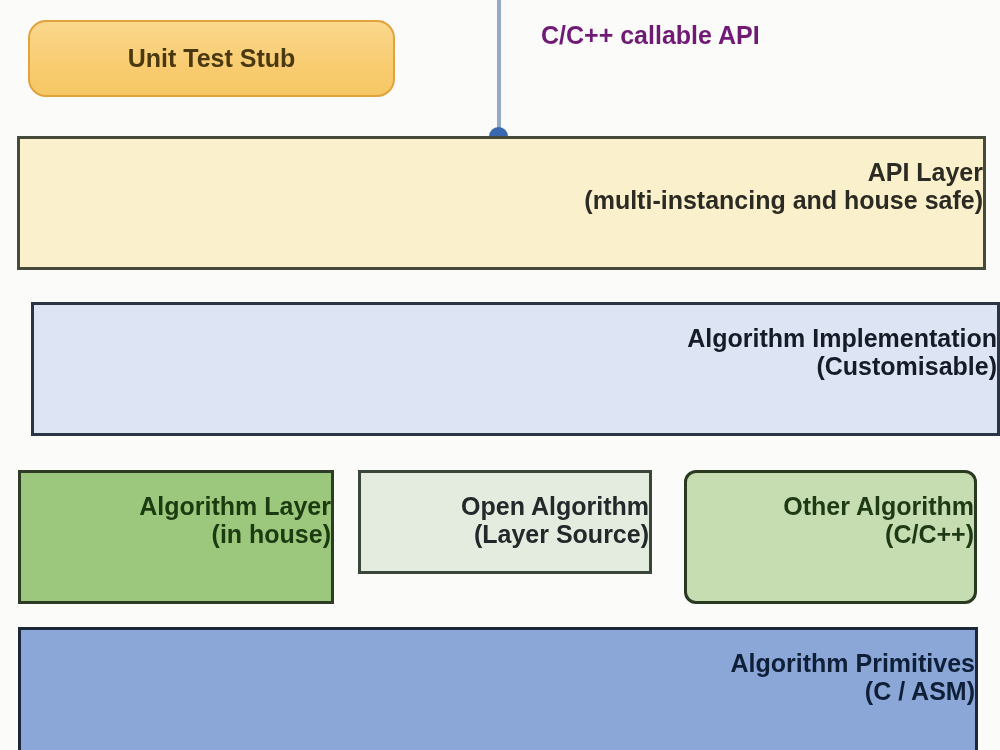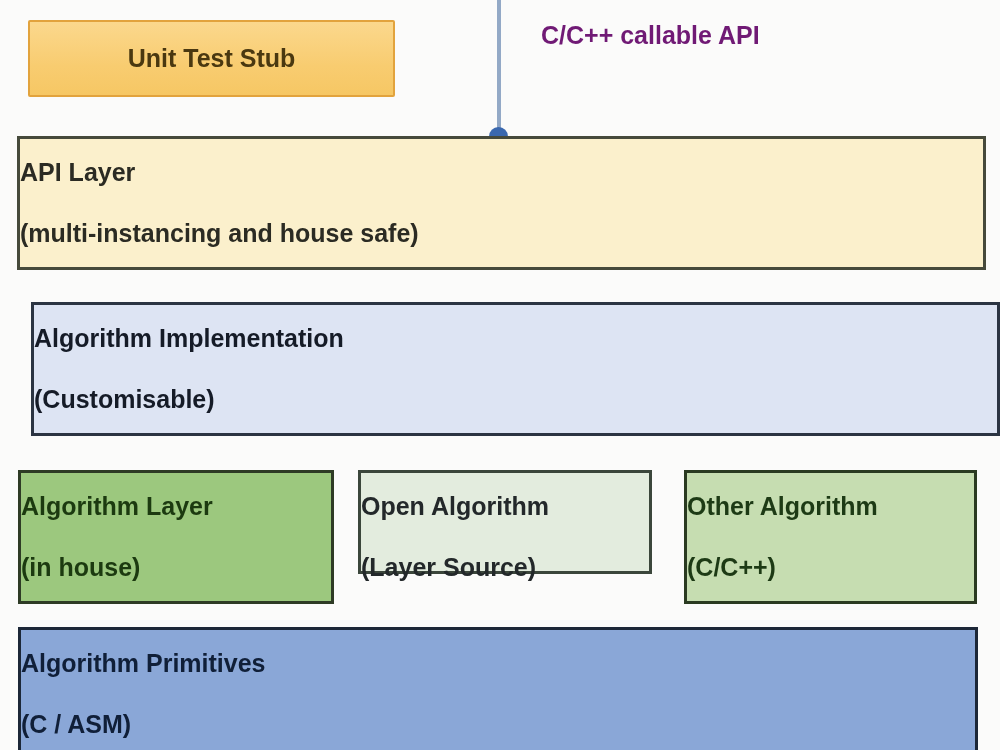--- a/index.html
+++ b/index.html
@@ -17,21 +17,21 @@
   
   .stub-box {
     position: absolute;
     left: 28px;
     top: 20px;
     width: 367px;
     height: 77px;
     box-sizing: border-box;
     background: linear-gradient(180deg, #fbd88d 0%, #f8cc70 60%, #f6c764 100%);
     border: 2px solid #e2a33d;
-    border-radius: 2px;
+    border-radius: 18px;
     display: flex;
     align-items: center;
     justify-content: center;
     font-size: 25px;
     font-weight: bold;
     color: #4a3810;
   }
   
   .connector-line {
     position: absolute;
@@ -58,24 +58,23 @@
     font-weight: bold;
     color: #701a75;
     white-space: nowrap;
   }
   
   .layer {
     position: absolute;
     box-sizing: border-box;
     display: flex;
     flex-direction: column;
-    align-items: flex-start;
+    align-items: flex-end;
     text-align: center;
     padding-top: 19px;
-    gap: 33px;
     border: 3px solid #333;
   }
   .layer .box-title,
   .layer .box-subtitle {
     font-size: 25px;
     line-height: 28px;
     font-weight: bold;
     white-space: nowrap;
   }
   
@@ -102,20 +101,21 @@
     left: 358px; top: 470px; width: 294px; height: 104px;
     background: #e3ecde;
     border-color: #3b463b;
     color: #23282a;
   }
   .algo-other {
     left: 684px; top: 470px; width: 293px; height: 134px;
     background: #c6ddb1;
     border-color: #2a3a21;
     color: #1d3a15;
+    border-radius: 12px;
   }
   .primitives-layer {
     left: 18px; top: 627px; width: 960px; height: 140px;
     background: #8aa7d7;
     border-color: #1c2737;
     color: #101f38;
   }
 </style>
 </head>
 <body>

